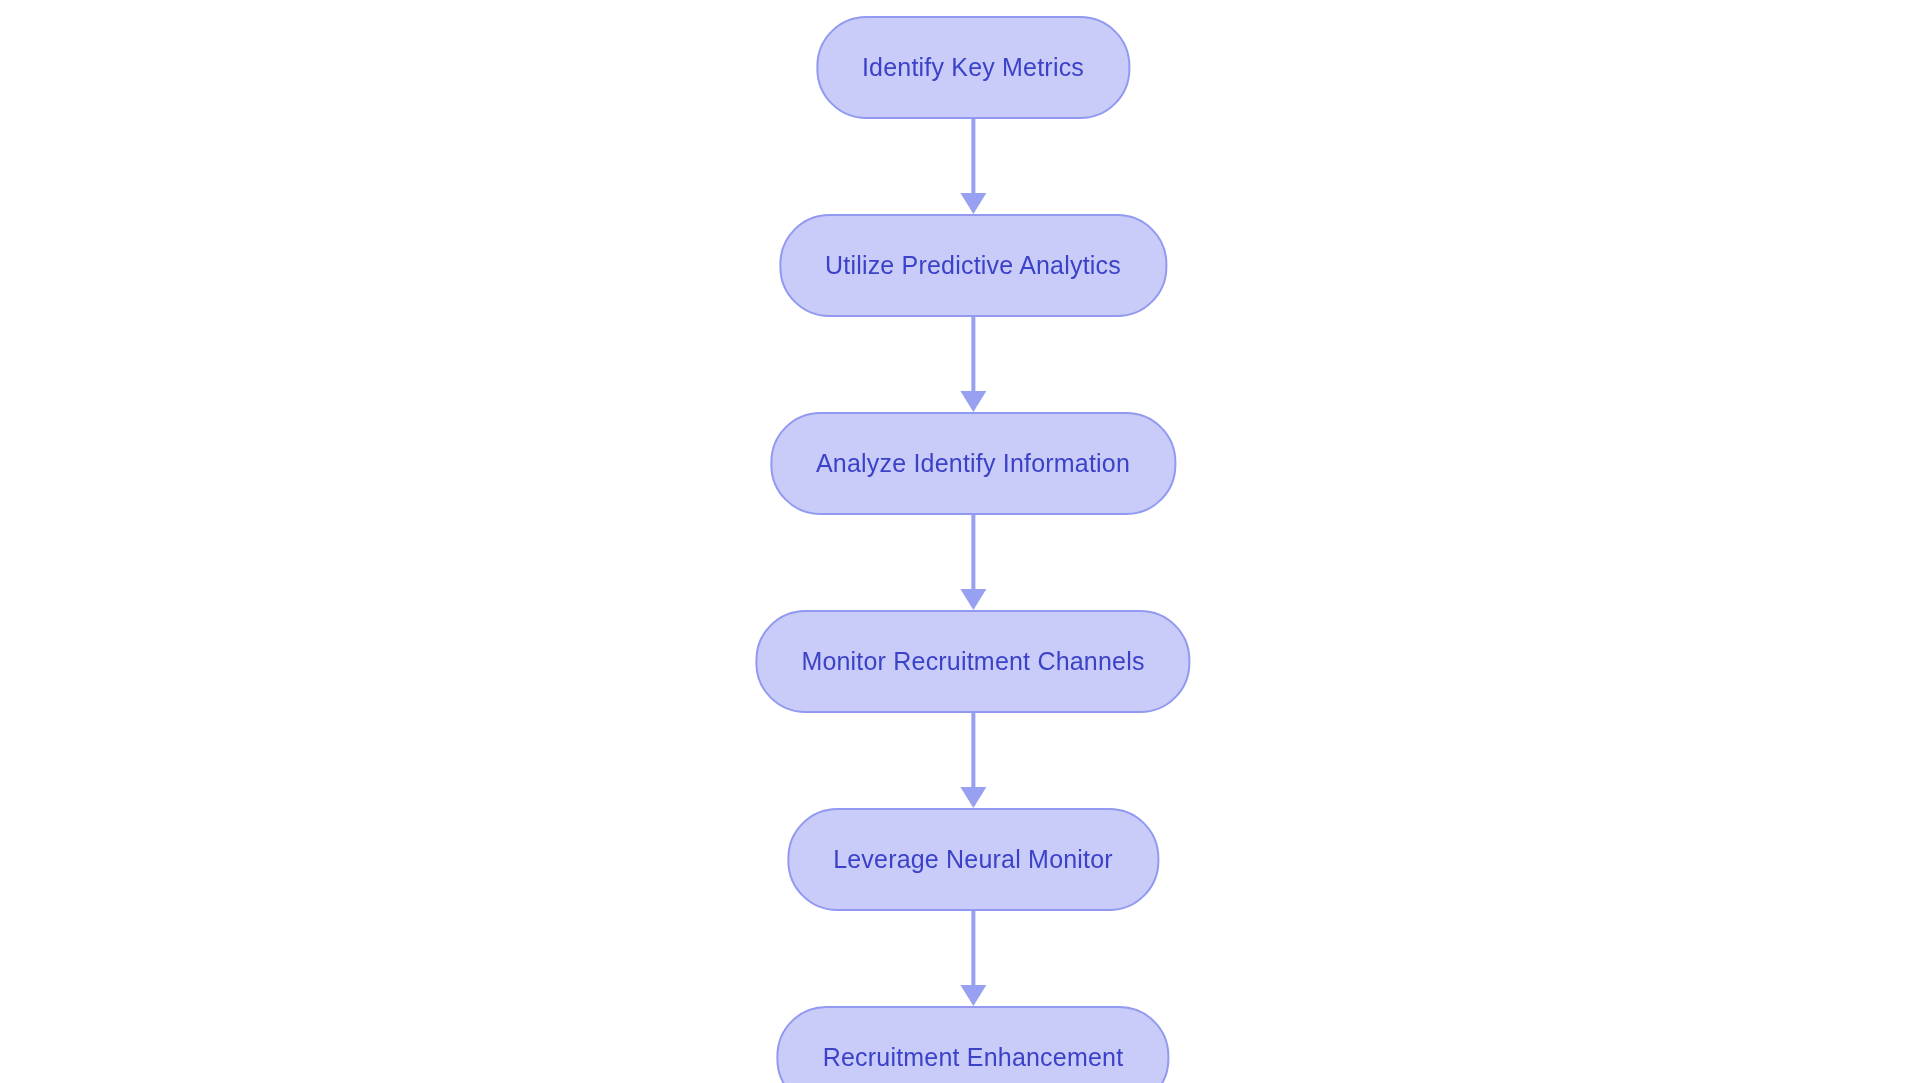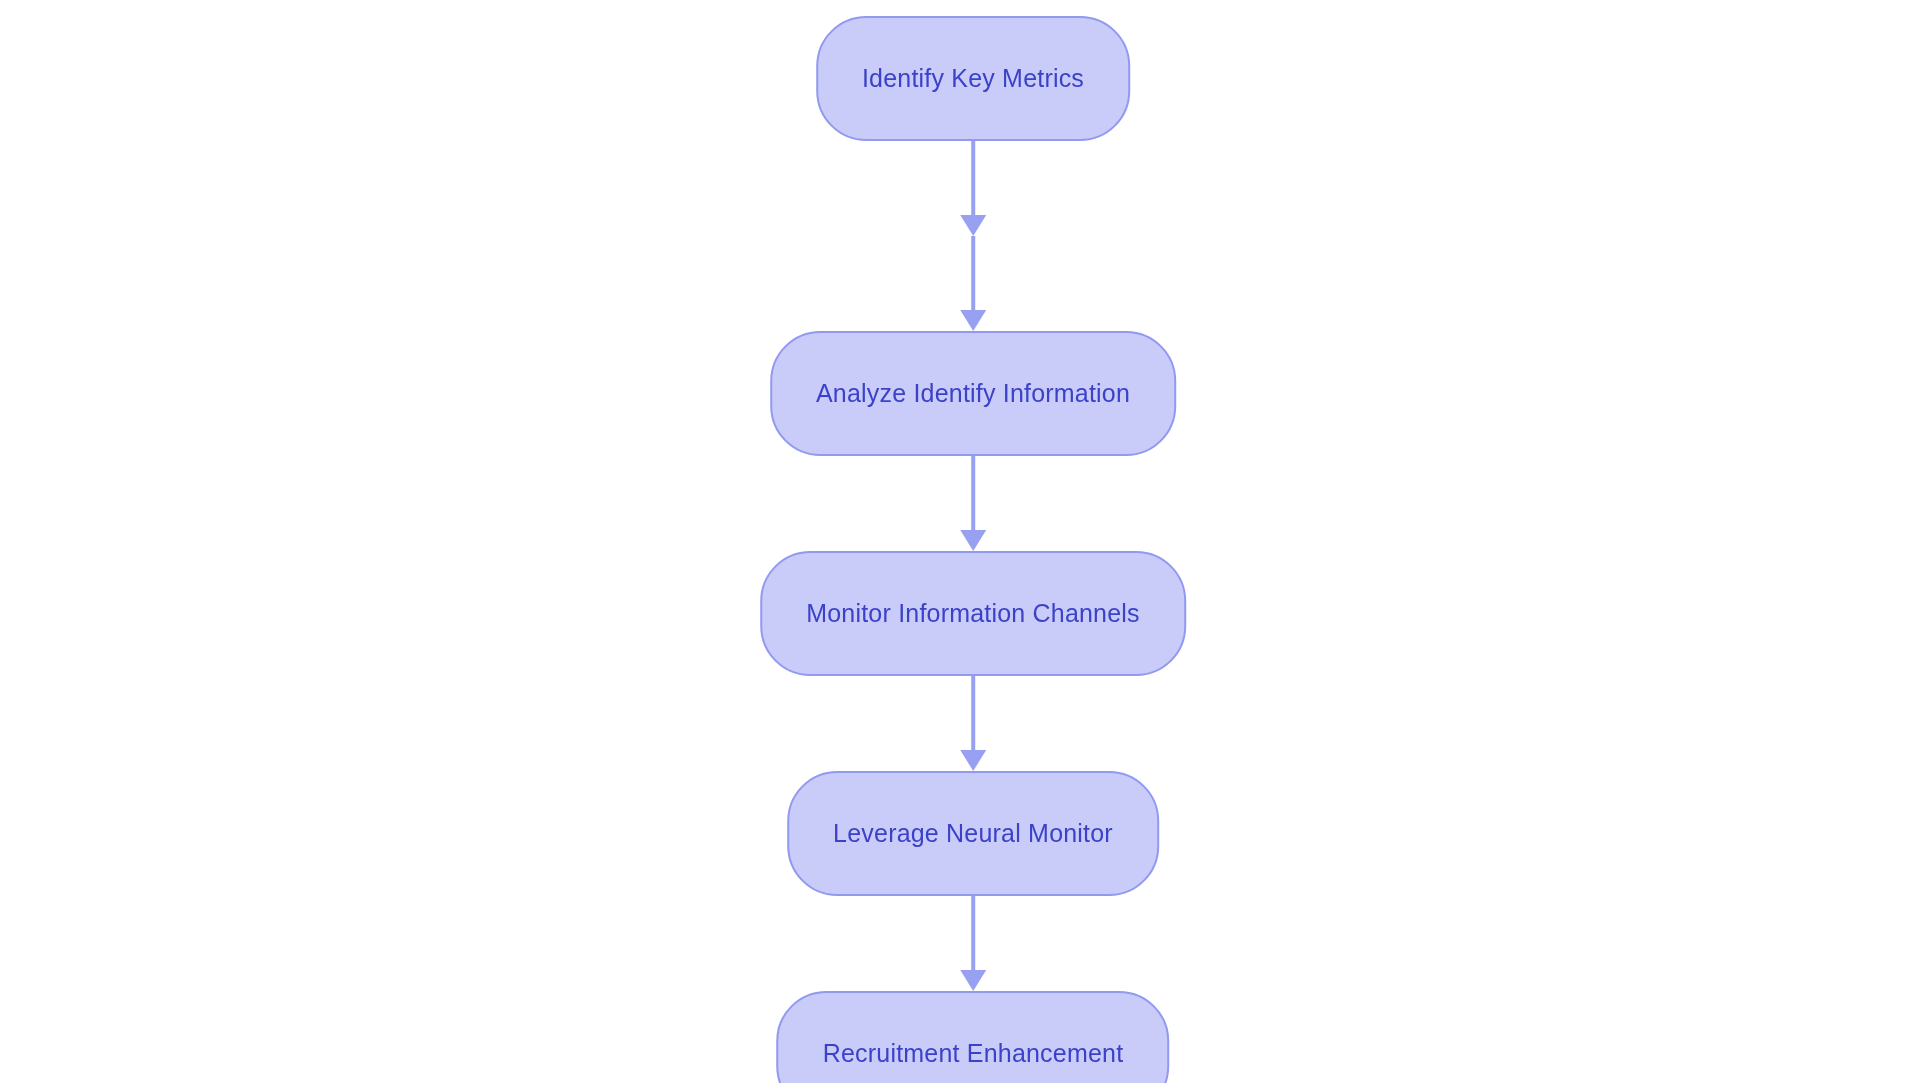--- a/index.html
+++ b/index.html
@@ -20,21 +20,21 @@
   .flowchart {
     position: absolute;
     left: 973px;
     top: 16px;
     transform: translateX(-50%);
     display: flex;
     flex-direction: column;
     align-items: center;
   }
   .node {
-    height: 125px;
+    height: 103px;
     display: flex;
     align-items: center;
     justify-content: center;
     padding: 0 44px;
     background: var(--node-fill);
     border: 2px solid var(--node-border);
     border-radius: 50px;
     color: var(--node-text);
     font-size: 25px;
     letter-spacing: 0.2px;
@@ -67,37 +67,40 @@
 
   <div class="node">
     <span>Identify Key Metrics</span>
   </div>
 
   <div class="connector">
     <div class="line"></div>
     <div class="head"></div>
   </div>
 
+  <div class="node">
+    <span>Utilize Predictive Analytics</span>
+  </div>
 
   <div class="connector">
     <div class="line"></div>
     <div class="head"></div>
   </div>
 
   <div class="node">
     <span>Analyze Identify Information</span>
   </div>
 
   <div class="connector">
     <div class="line"></div>
     <div class="head"></div>
   </div>
 
   <div class="node">
-    <span>Monitor Information Channels</span>
+    <span>Monitor Recruitment Channels</span>
   </div>
 
   <div class="connector">
     <div class="line"></div>
     <div class="head"></div>
   </div>
 
   <div class="node">
     <span>Leverage Neural Monitor</span>
   </div>

